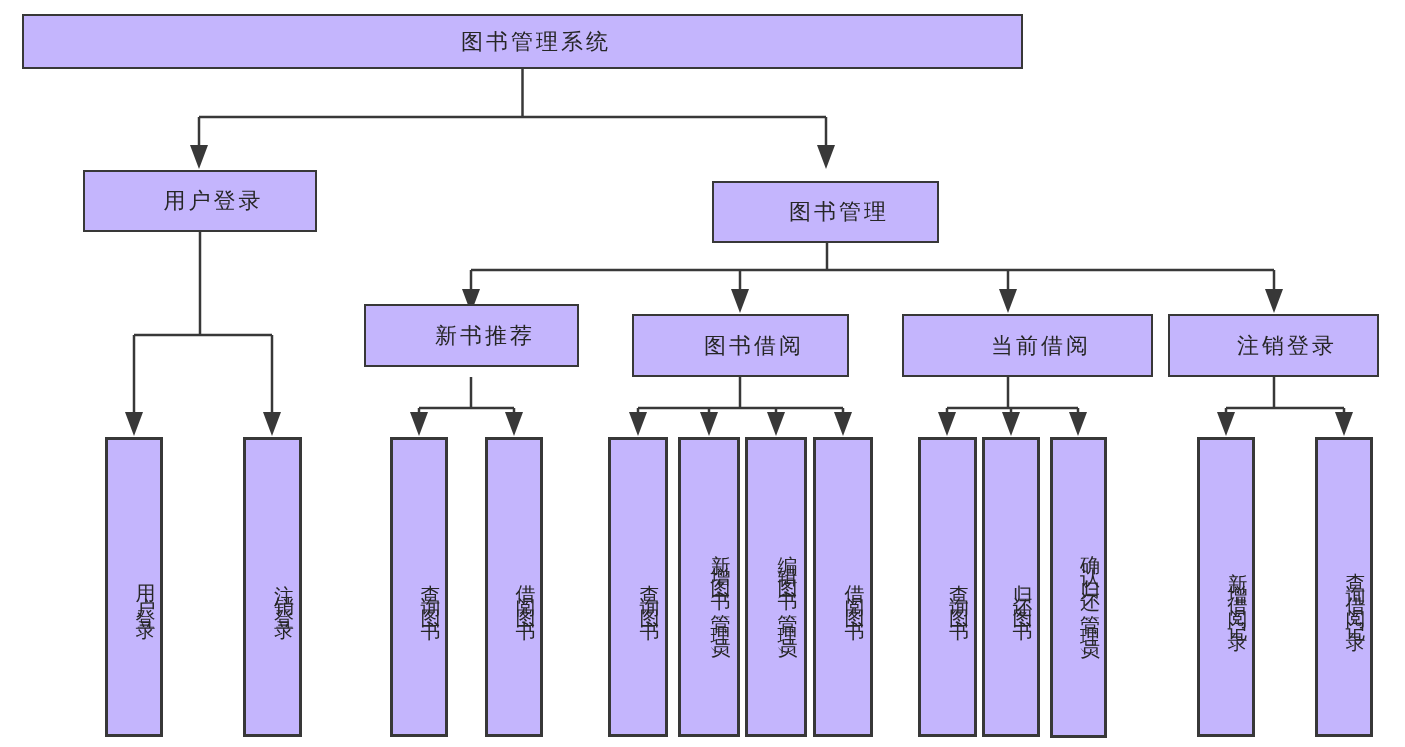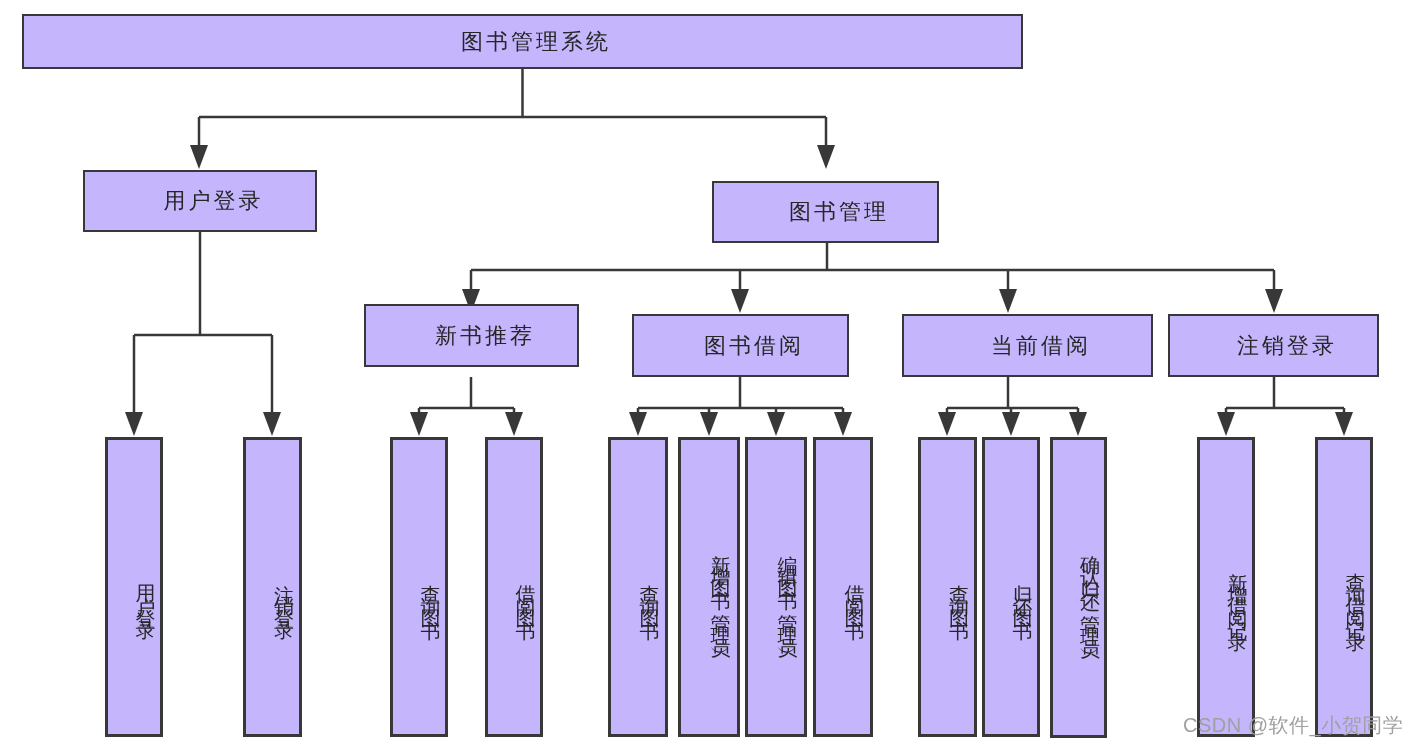--- a/index.html
+++ b/index.html
@@ -178,15 +178,14 @@
     <span class="vtext">确认归还（管理员）</span>
   </div>
 
   <div class="box leaf" style="left:1197px; top:437px; width:58px; height:300px;">
     <span class="vtext">新增借阅记录</span>
   </div>
   <div class="box leaf" style="left:1315px; top:437px; width:58px; height:300px;">
     <span class="vtext">查询借阅记录</span>
   </div>
 
-  <div class="watermark">CSDN @软件_小贺同学</div>
 
 </div>
 
 </body></html>

